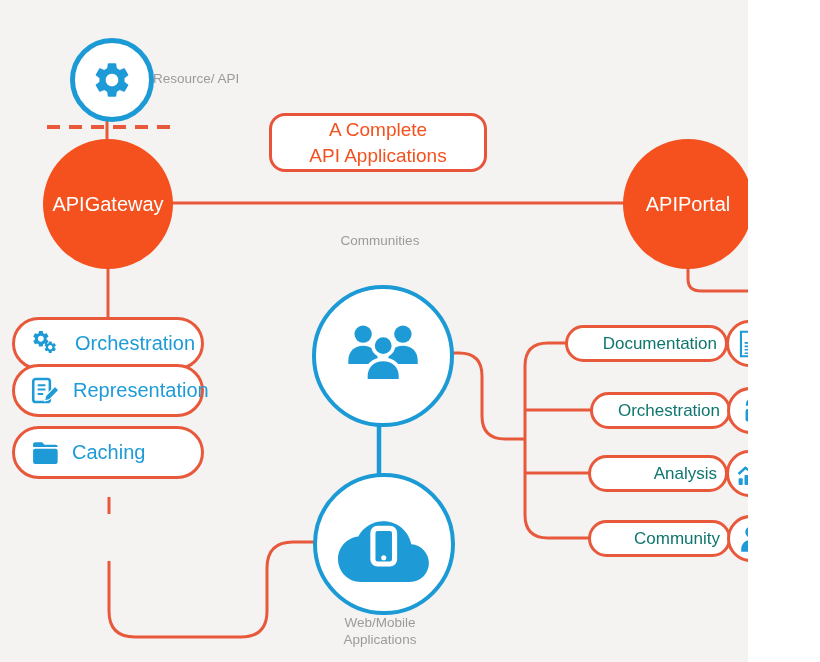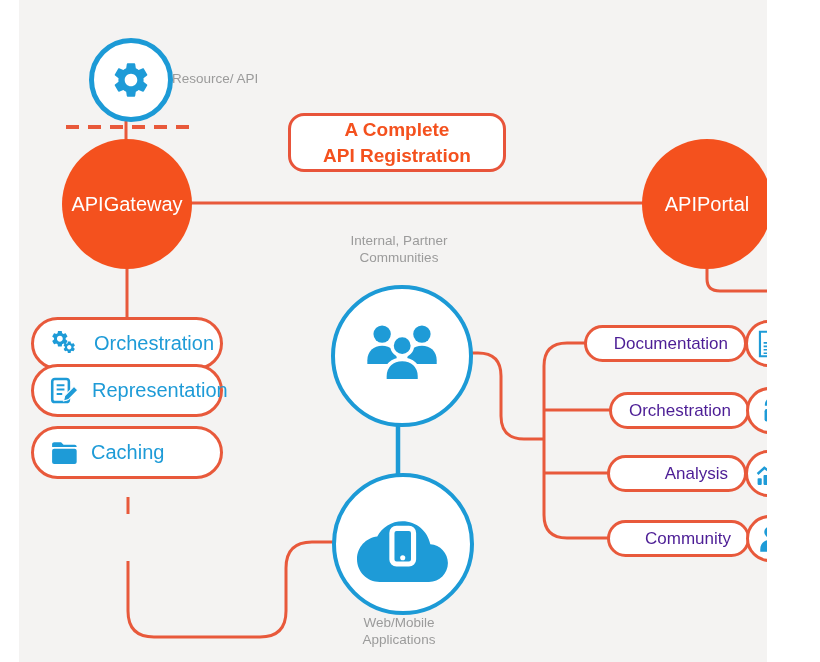--- a/index.html
+++ b/index.html
@@ -1,50 +1,50 @@
 <!DOCTYPE html>
 <html><head>
 <meta charset="utf-8">
 <style>
   html,body{margin:0;padding:0;}
   body{font-family:"Liberation Sans","DejaVu Sans",sans-serif;}
-  #canvas{position:relative;width:748px;height:662px;background:#F4F3F2;overflow:hidden;margin-left:19px;}
+  #canvas{position:relative;width:748px;height:662px;background:#F4F3F2;overflow:hidden;}
   #wires{position:absolute;left:0;top:0;z-index:1;}
 
   
   .orange-node{position:absolute;width:130px;height:130px;border-radius:50%;
     background:#F4511E;color:#FFFFFF;display:flex;flex-direction:row;
     align-items:center;justify-content:center;font-size:20px;line-height:26px;z-index:3;}
 
   
   .blue-node{position:absolute;border-radius:50%;background:#FFFFFF;
     border:4px solid #1C9AD6;display:flex;align-items:center;justify-content:center;z-index:3;}
   .blue-node svg{display:block;}
 
   
   .title-box{position:absolute;left:269px;top:113px;width:218px;height:59px;
     background:#FFFFFF;border:3px solid #E8543A;border-radius:16px;
     display:flex;flex-direction:column;align-items:center;justify-content:center;
-    color:#F4511E;font-size:19px;line-height:26px;font-weight:700;z-index:3;box-sizing:border-box;}
+    color:#F4511E;font-size:19px;line-height:26px;font-weight:400;z-index:3;box-sizing:border-box;}
 
   
   .caption{position:absolute;color:#9B9B9B;font-size:13.5px;line-height:17px;z-index:2;}
   .caption.center{text-align:center;}
 
   
   .lpill{position:absolute;left:12px;width:192px;height:53px;background:#FFFFFF;
     border:3px solid #E8593B;border-radius:27px;box-sizing:border-box;
     display:flex;align-items:center;padding-left:16px;gap:12px;
     color:#1E9BD7;font-size:20px;z-index:3;}
   .lpill .ic{display:flex;align-items:center;justify-content:center;color:#1E9BD7;}
 
   
   .rpill{position:absolute;height:37px;background:#FFFFFF;border:3px solid #E8593B;
     border-radius:19px;box-sizing:border-box;display:flex;align-items:center;
-    justify-content:flex-end;padding-right:16px;color:#4c1d95;font-size:17px;z-index:3;}
+    justify-content:flex-end;padding-right:8px;color:#0f766e;font-size:17px;z-index:3;}
 
   
   .badge{position:absolute;width:47px;height:47px;border-radius:50%;background:#FFFFFF;
     border:3px solid #E8593B;box-sizing:border-box;display:flex;align-items:center;
     justify-content:center;color:#1E9BD7;z-index:4;}
 </style>
 </head>
 <body>
 
 <div id="canvas">
@@ -87,35 +87,34 @@
 
   <div class="blue-node" style="left:70px;top:38px;width:74px;height:74px;border-width:5px;">
     <svg width="42" height="42" viewBox="0 0 24 24" fill="#1E9BD7">
         <use href="#gearShape"></use>
       </svg>
   </div>
   <div class="caption" style="left:153px;top:70px;">Resource/ API</div>
 
   <div class="title-box">
     <span>A Complete</span>
-    <span>API Registration</span>
+    <span>API Applications</span>
   </div>
 
   <div class="orange-node" style="left:43px;top:139px;">
     <span>API</span>
     <span>Gateway</span>
   </div>
 
   <div class="orange-node" style="left:623px;top:139px;">
     <span>API</span>
     <span>Portal</span>
   </div>
 
   <div class="caption center" style="left:270px;top:232px;width:220px;">
-    <div>Internal, Partner</div>
     <div>Communities</div>
   </div>
 
   <div class="blue-node" style="left:312px;top:285px;width:134px;height:134px;">
     <svg width="84" height="70" viewBox="0 0 34 28" fill="#1E9BD7">
       <use href="#personShape" transform="translate(2.4,1.2) scale(0.82)"></use>
       <use href="#personShape" transform="translate(18.5,1.2) scale(0.82)"></use>
       <use href="#personShape" transform="translate(9.4,5.2) scale(0.96)" stroke="#FFFFFF" stroke-width="1.5"></use>
     </svg>
   </div>

